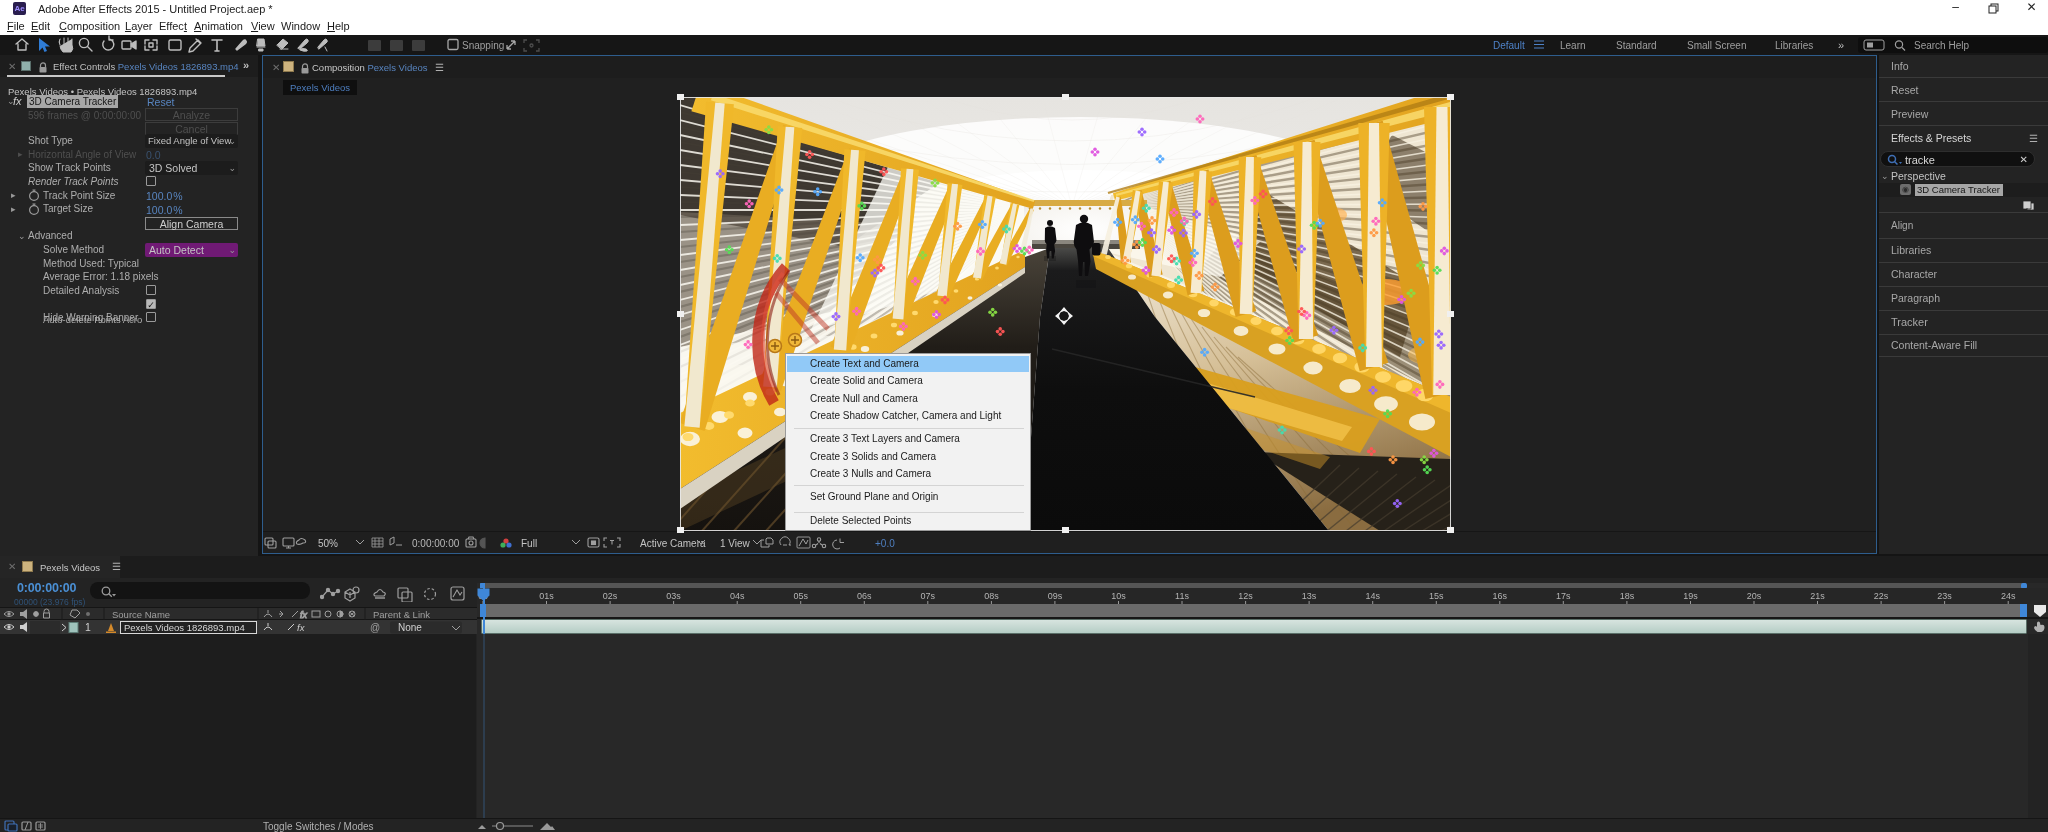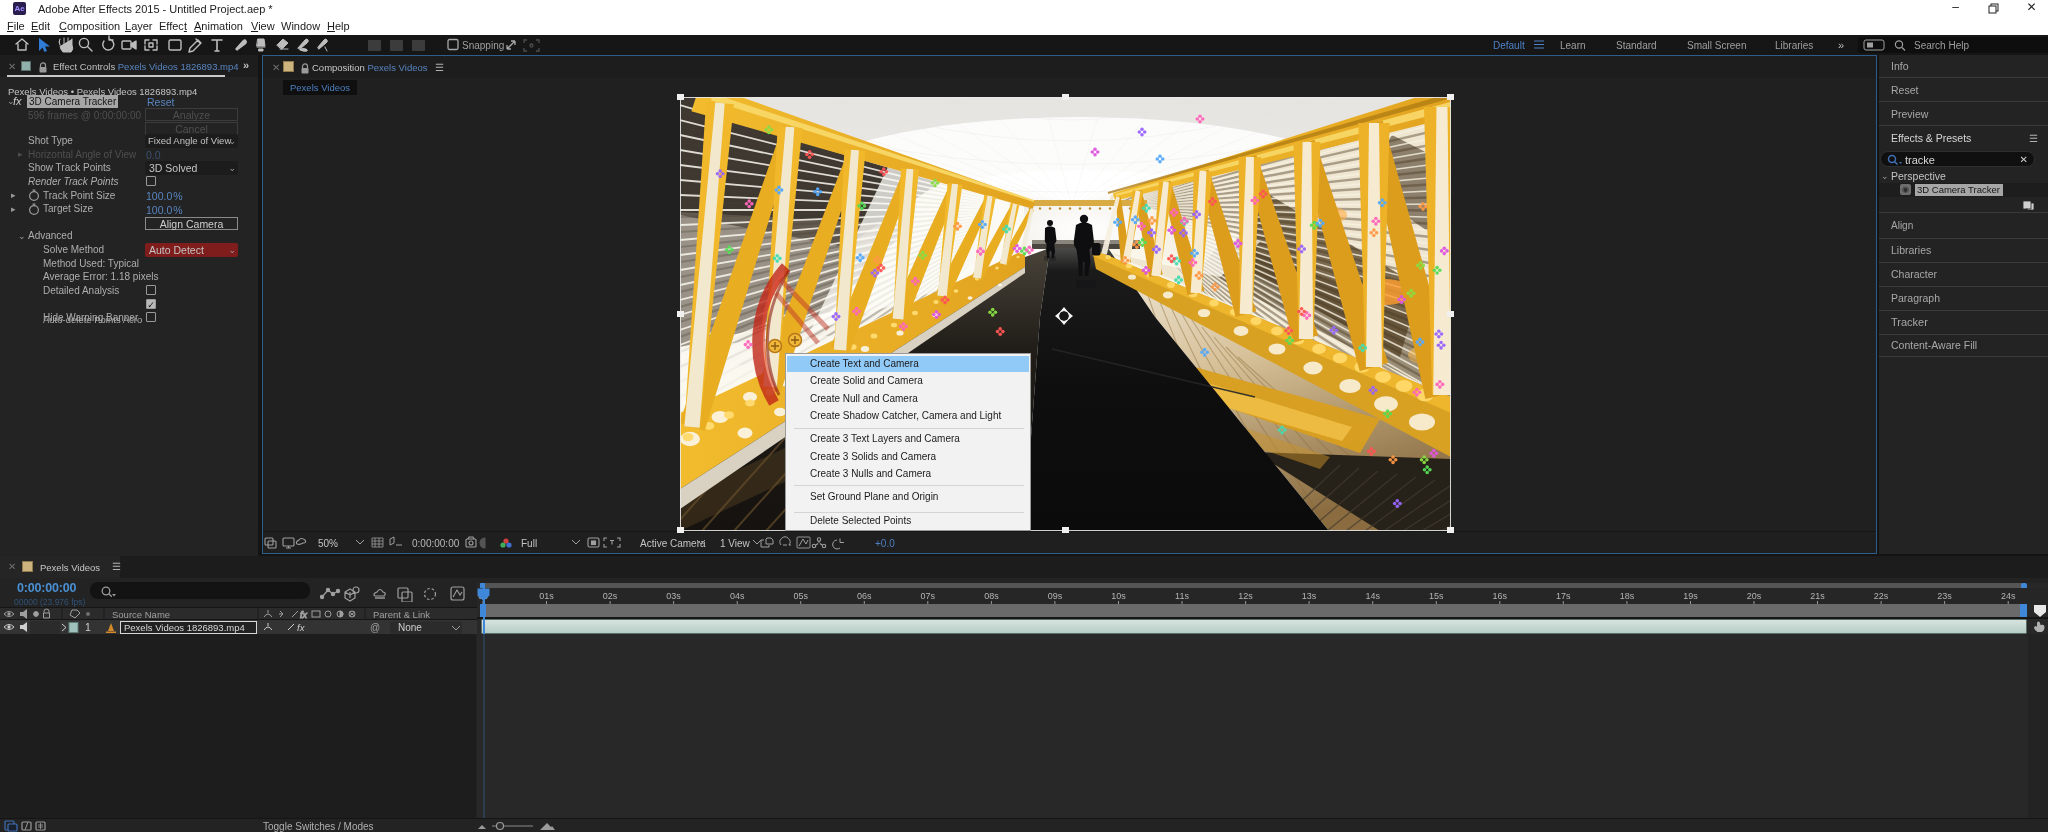--- a/index.html
+++ b/index.html
@@ -143,21 +143,21 @@
     <svg class="abs" style="left:28px;top:148px" width="12" height="13">
         <circle cx="6" cy="7" r="4.4" fill="none" stroke="#9a9a9a" stroke-width="1.2"></circle>
         <path d="M4.5 1 h3 M6 1 v2" stroke="#9a9a9a" stroke-width="1.2"></path>
       </svg>
     <div class="abs txt" style="left:43px;top:148px;">Target Size</div>
     <div class="abs blue" style="left:146px;top:148.5px;font-size:10.5px;">100.0 %</div>
     <div class="abs" style="left:145px;top:161.5px;width:93px;height:13.5px;border:1px solid #8a8a8a;text-align:center;font-size:10.5px;line-height:13px;color:#cfcfcf;">Align Camera</div>
     <div class="abs" style="left:18px;top:176px;font-size:9px;color:#9a9a9a;">⌄</div>
     <div class="abs txt" style="left:28px;top:175px;">Advanced</div>
     <div class="abs txt" style="left:43px;top:189px;">Solve Method</div>
-    <div class="abs" style="left:145px;top:188px;width:93px;height:14px;background:#7f1d1d;border-radius:2px;color:#c4c4c4;font-size:10.5px;line-height:14px;padding-left:4px;white-space:nowrap;">Auto Detect<span style="position:absolute;right:2px;color:#9a9a9a;font-size:9px;">⌄</span></div>
+    <div class="abs" style="left:145px;top:188px;width:93px;height:14px;background:#701a75;border-radius:2px;color:#c4c4c4;font-size:10.5px;line-height:14px;padding-left:4px;white-space:nowrap;">Auto Detect<span style="position:absolute;right:2px;color:#9a9a9a;font-size:9px;">⌄</span></div>
     <div class="abs txt" style="left:43px;top:202.5px;">Method Used: Typical</div>
     <div class="abs txt" style="left:43px;top:216px;">Average Error: 1.18 pixels</div>
     <div class="abs txt" style="left:43px;top:230px;">Detailed Analysis</div>
     <div class="abs" style="left:146px;top:230px;width:10px;height:10px;border:1px solid #9a9a9a;border-radius:1px;"></div>
     <div class="abs txt" style="left:43px;top:259px;font-size:9.5px;">Auto-delete Points Acro</div>
     <div class="abs" style="left:146px;top:243.5px;width:10px;height:10px;border:1px solid #9a9a9a;border-radius:1px;background:#b9b9b9;color:#161616;font-size:9px;line-height:10px;text-align:center;">✓</div>
     <div class="abs txt" style="left:43px;top:257px;">Hide Warning Banner</div>
     <div class="abs" style="left:146px;top:257px;width:10px;height:10px;border:1px solid #9a9a9a;border-radius:1px;"></div>
   </div>
   <div id="viewer" class="abs">

